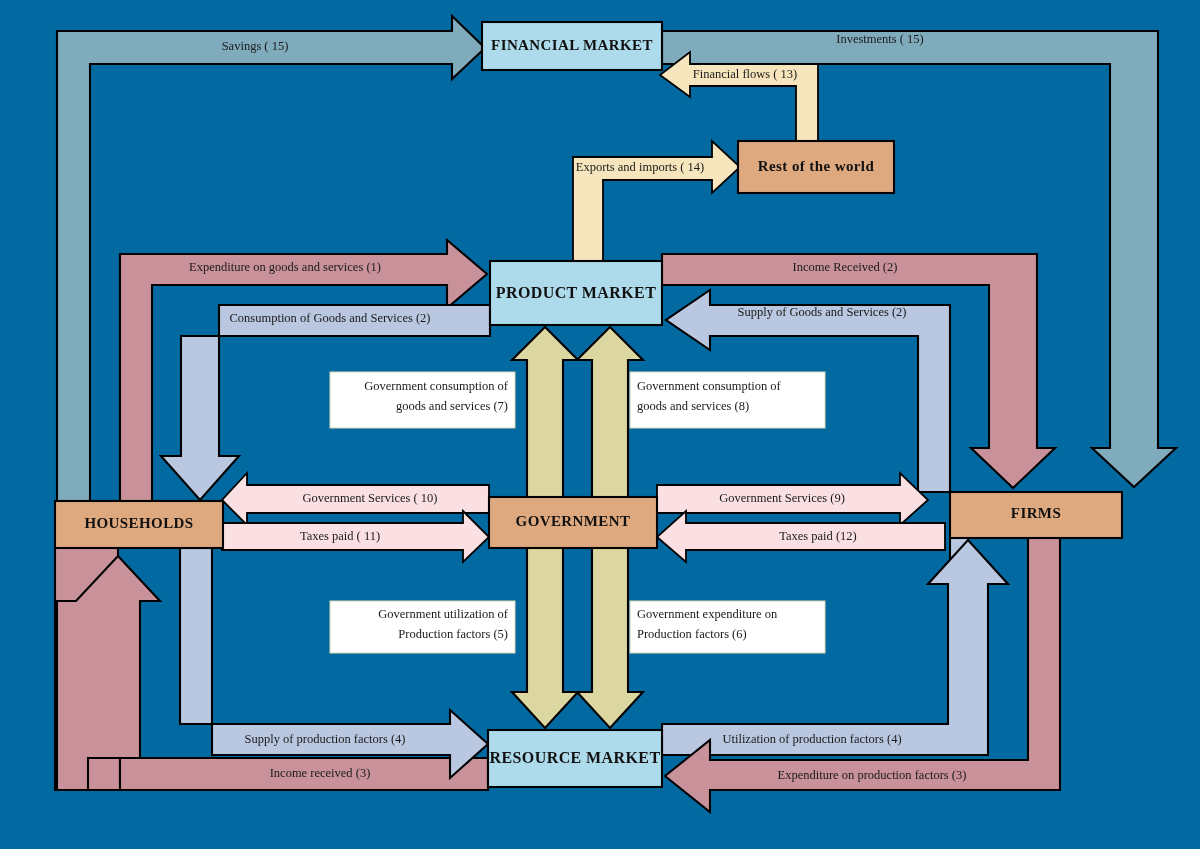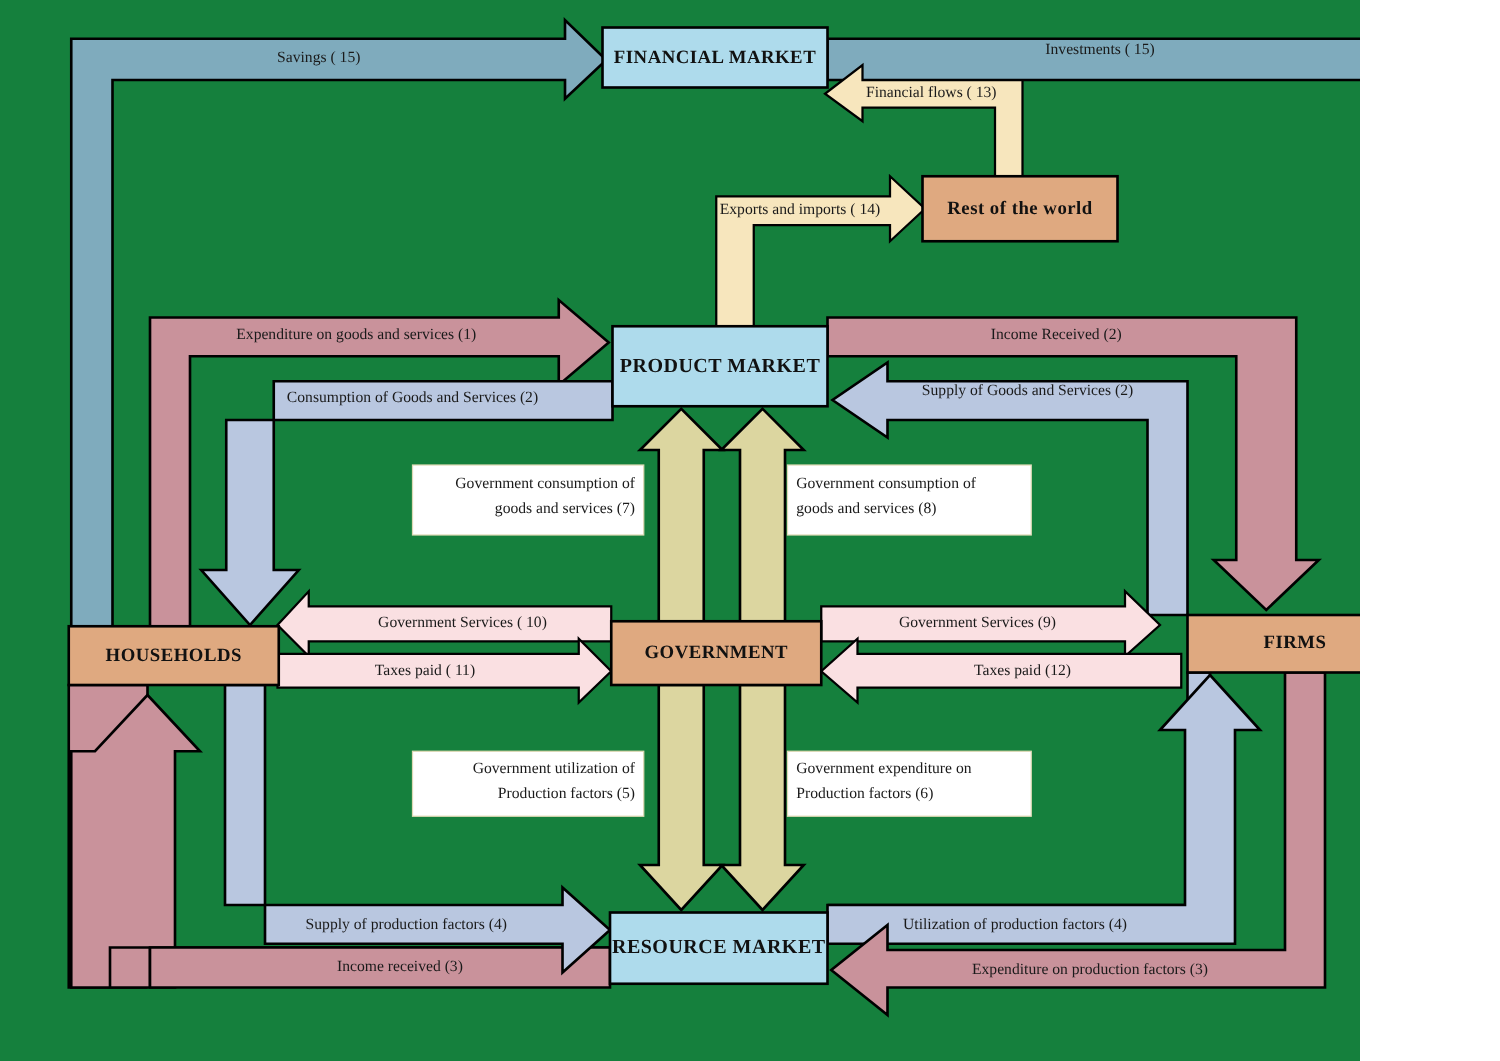--- a/index.html
+++ b/index.html
@@ -1,17 +1,17 @@
 <!DOCTYPE html>
 <html><head>
 <meta charset="utf-8">
 <style>
   html,body{margin:0;padding:0;background:#ffffff;}
   body{font-family:"Liberation Serif", serif;}
-  #stage{position:relative;width:1088px;height:849px;background:#15803d;overflow:hidden;}
+  #stage{position:relative;width:1200px;height:849px;background:#0369a1;overflow:hidden;}
   svg#diagram{position:absolute;left:0;top:0;width:1200px;height:849px;}
 
   .node-label{
     font-family:"Liberation Serif", serif;
     font-weight:bold;
     text-anchor:middle;
     dominant-baseline:middle;
     fill:#111;
     letter-spacing:.4px;
   }

